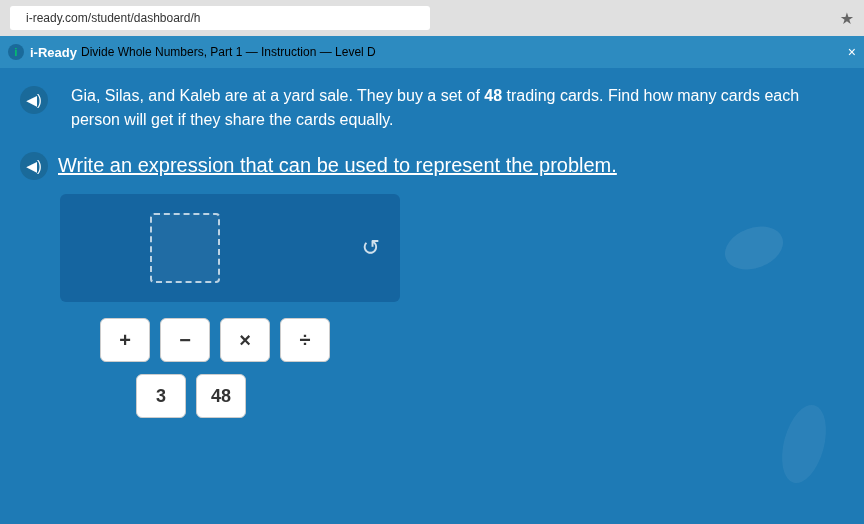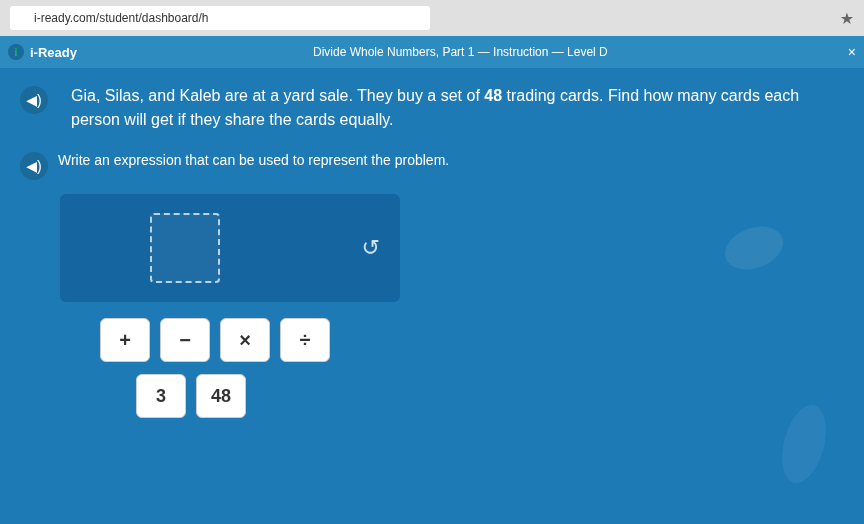--- a/index.html
+++ b/index.html
@@ -19,21 +19,21 @@
       align-items: center;
       padding: 0 10px;
       gap: 8px;
       position: relative;
     }
     .address-bar {
       flex: 1;
       height: 24px;
       background: white;
       border-radius: 3px;
-      padding: 0 24px;
+      padding: 0 16px;
       font-size: 12px;
       color: #333;
       display: flex;
       align-items: center;
       max-width: 420px;
     }
     .star-icon {
       margin-left: auto;
       font-size: 16px;
       color: #666;
@@ -56,23 +56,22 @@
       display: inline-flex;
       align-items: center;
       justify-content: center;
       margin-right: 6px;
       font-size: 10px;
       color: #00cc66;
       font-weight: bold;
     }
     .tab-label {
       font-size: 12px;
-      color: #ffffff;
+      color: #000000;
       flex: 1;
-      text-align: center;
     }
     .tab-close {
       font-size: 14px;
       color: white;
       cursor: pointer;
       margin-left: 8px;
     }
 
     
     .content {
@@ -114,23 +113,24 @@
     }
 
     
     .instruction-section {
       display: flex;
       align-items: flex-start;
       gap: 10px;
       margin-bottom: 14px;
     }
     .instruction-text {
-      font-size: 14px;
+      font-size: 20px;
       color: white;
       line-height: 1.5;
+      text-decoration: underline;
     }
 
     
     .expression-area {
       background: #1565a0;
       border-radius: 6px;
       width: 340px;
       height: 108px;
       margin-left: 40px;
       margin-bottom: 16px;

